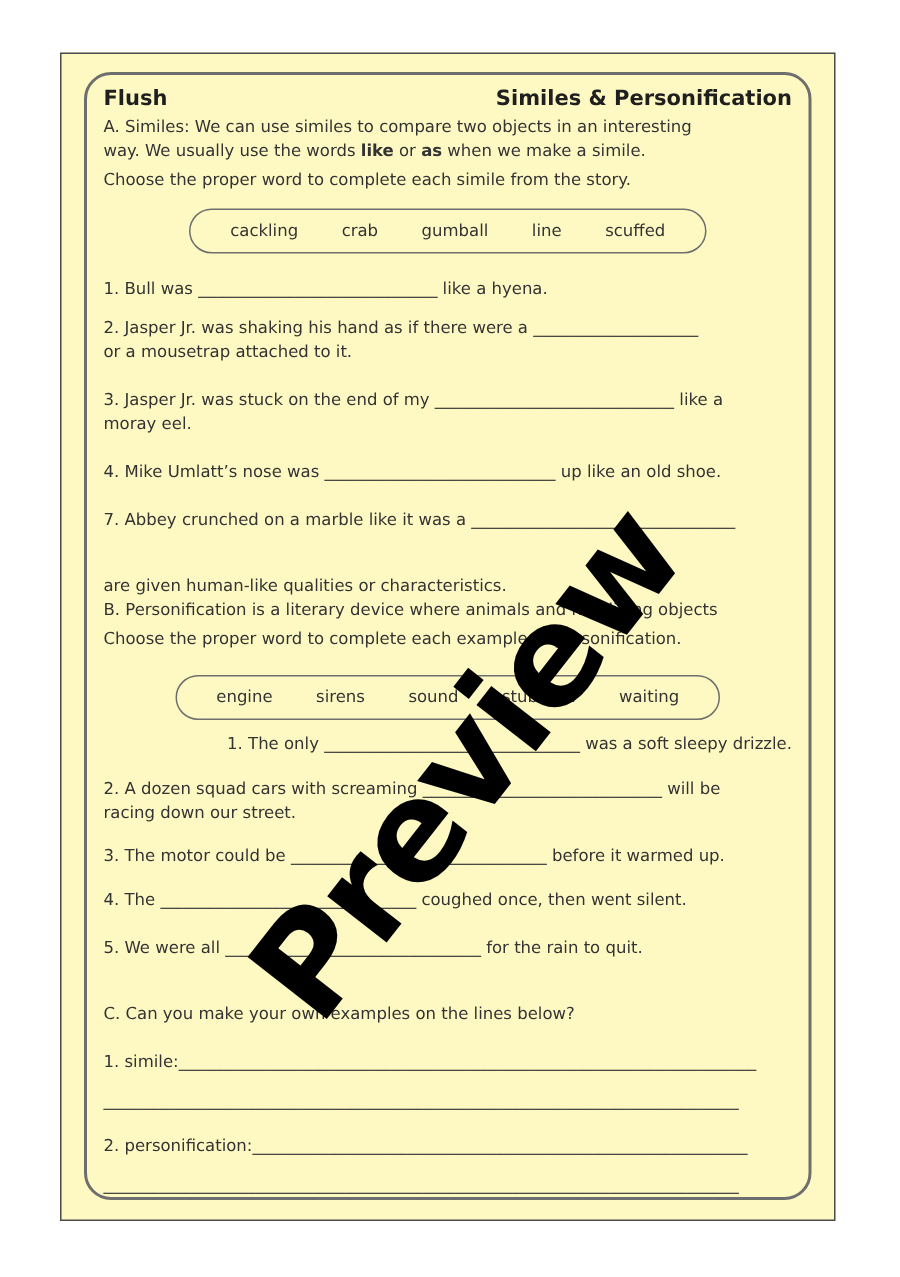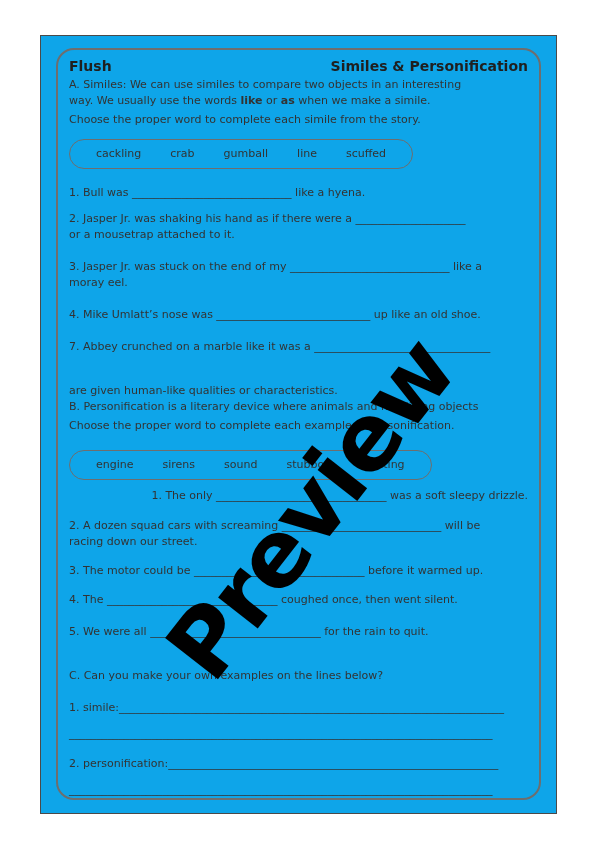--- a/index.html
+++ b/index.html
@@ -2,34 +2,34 @@
 <html><head>
 <meta charset="utf-8">
 <style>
   html,body{margin:0;padding:0;}
   body{
     width:600px;height:851px;position:relative;background:#ffffff;
     font-family:"DejaVu Sans","Liberation Sans",sans-serif;
   }
   .page{
     position:absolute;left:40px;top:35px;width:515px;height:777px;
-    border:1px solid #4a4a4a;background:#0ea5e9;
+    border:1px solid #4a4a4a;background:#fef9c3;
   }
   .sheet{
     position:absolute;left:15px;top:12px;right:15px;bottom:13px;
     border:2px solid #6e6e6e;border-radius:18px;
     padding:6px 11px;overflow:hidden;color:#333;font-size:11px;
   }
   .hdr{
     display:flex;justify-content:space-between;align-items:baseline;
     font-weight:bold;font-size:14px;color:#1f1f1f;margin-top:2px;
   }
   .ln{line-height:16px;white-space:nowrap;}
   .ln b{font-weight:bold;}
-  .bankwrap{}
+  .bankwrap{text-align:center;}
   .bank{
     display:inline-flex;gap:29px;border:1.5px solid #6e6e6e;
     border-radius:16px;padding:6px 26px;line-height:16px;
   }
   .watermark{
     position:absolute;left:270px;top:473px;
     transform:translate(-50%,-50%) rotate(-52deg);
     font-size:92px;font-weight:bold;color:#000;
     white-space:nowrap;letter-spacing:-2px;pointer-events:none;z-index:5;
   }

